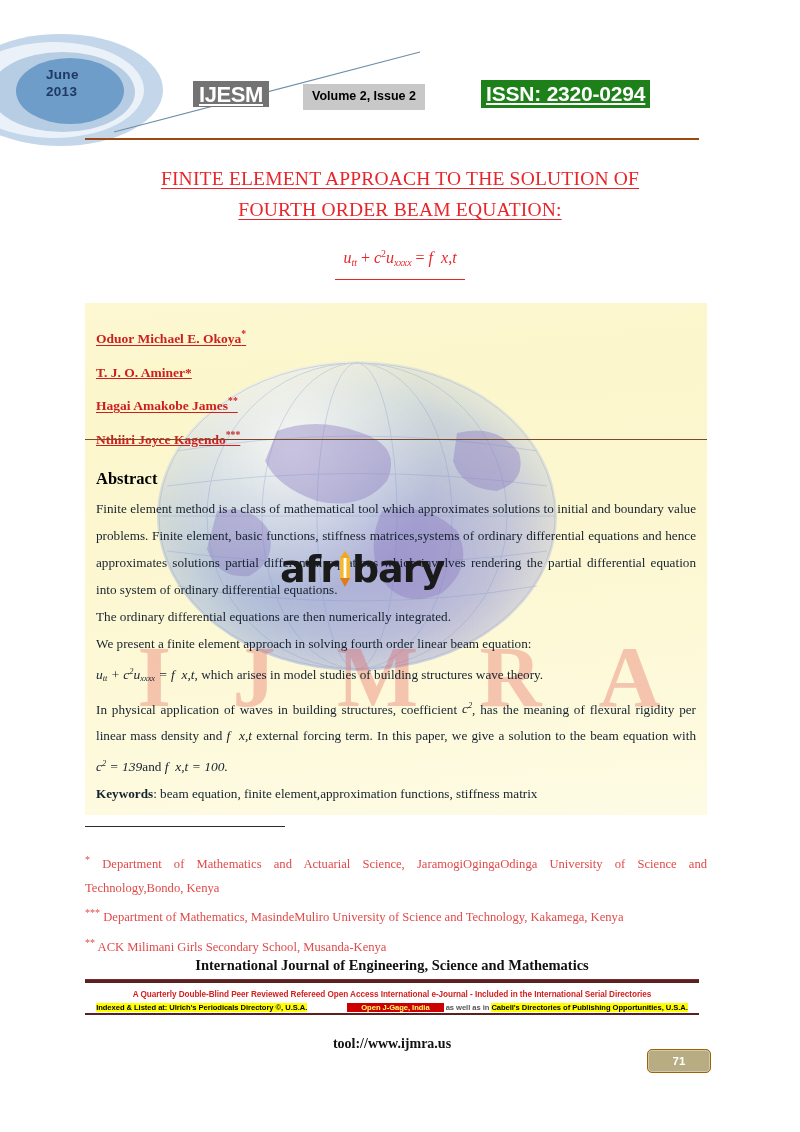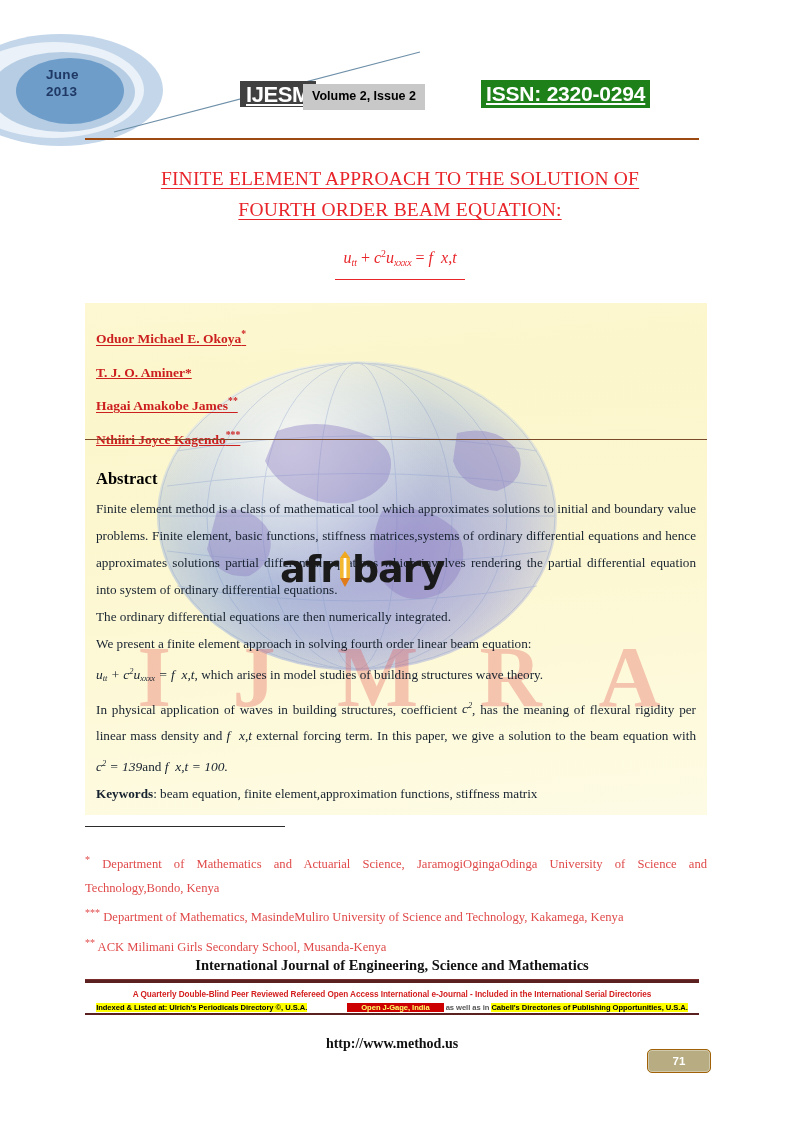--- a/index.html
+++ b/index.html
@@ -48,29 +48,28 @@
   .diag-line {
     position: absolute;
     left: 110px; top: 48px;
     width: 320px; height: 88px;
     pointer-events: none;
   }
 
   .ijesm-box {
     position: absolute;
     left: 193px; top: 81px;
-    background: #404040;
+    background: #737373;
     padding: 1px 6px 0px 6px;
     color: #ffffff;
     font-family: "Liberation Sans", sans-serif;
     font-weight: bold;
     font-size: 22px;
     line-height: 25px;
     letter-spacing: -0.4px;
-    margin-left: 47px;
   }
   .ijesm-box span { text-decoration: underline; text-underline-offset: 2px; }
 
   .volume-box {
     position: absolute;
     left: 303px; top: 84px;
     background: #c8c8c8;
     padding: 5px 9px 6px 9px;
     color: #000000;
     font-family: "Liberation Sans", sans-serif;
@@ -467,14 +466,14 @@
   <div><sup>**</sup><span> ACK Milimani Girls Secondary School, Musanda-Kenya</span></div>
 </div>
 
 <div class="foot-rule-top"></div>
 <div class="foot-line1">A Quarterly Double-Blind Peer Reviewed Refereed Open Access International e-Journal - Included in the International Serial Directories</div>
 <div class="foot-line2">
   <span class="hl-y">Indexed &amp; Listed at: Ulrich's Periodicals Directory ©, U.S.A.</span><span class="hl-r">Open J-Gage, India</span><span class="plain-gray"> as well as in </span><span class="hl-y">Cabell's Directories of Publishing Opportunities, U.S.A.</span>
 </div>
 <div class="foot-rule-bot"></div>
 <div class="journal-name">International Journal of Engineering, Science and Mathematics</div>
-<div class="journal-url">http://www.method.us</div>
+<div class="journal-url">tool://www.ijmra.us</div>
 <div class="pagenum">71</div>
 
 </body></html>

